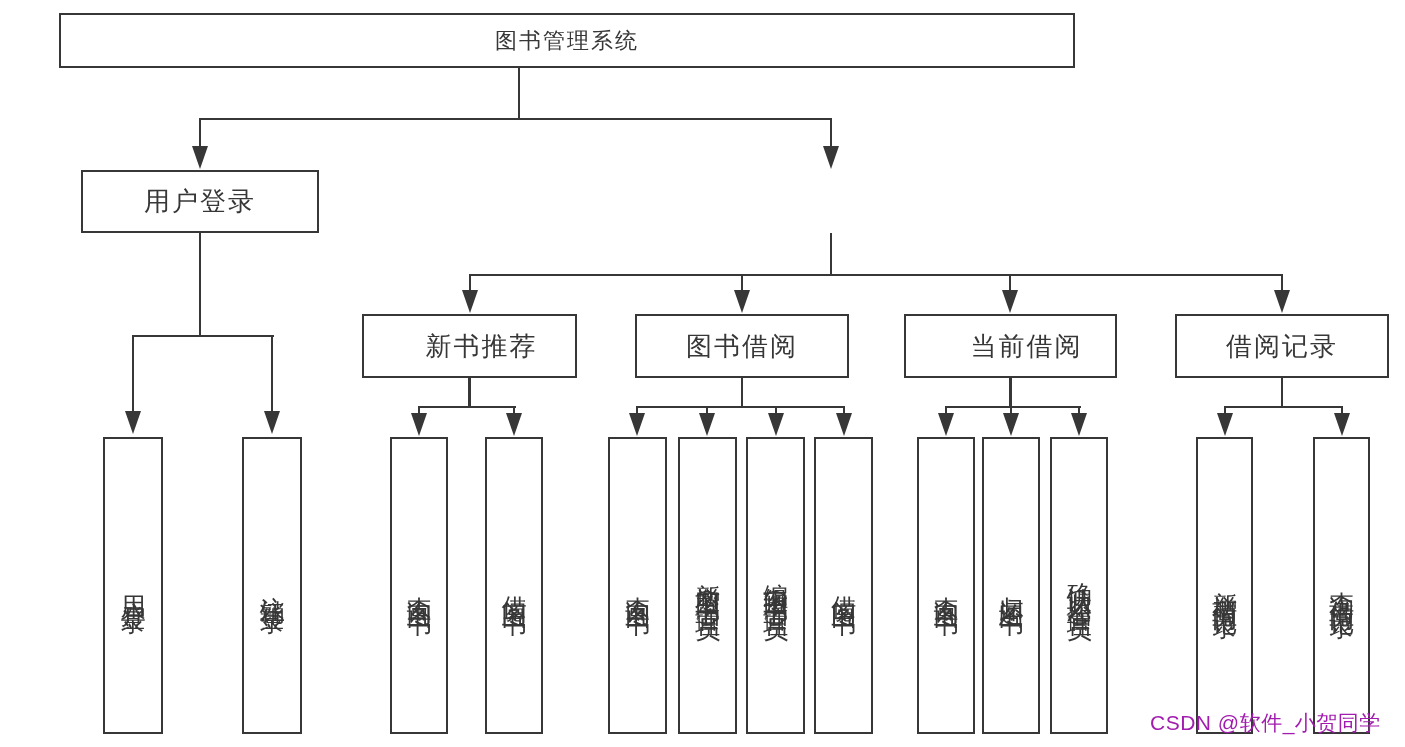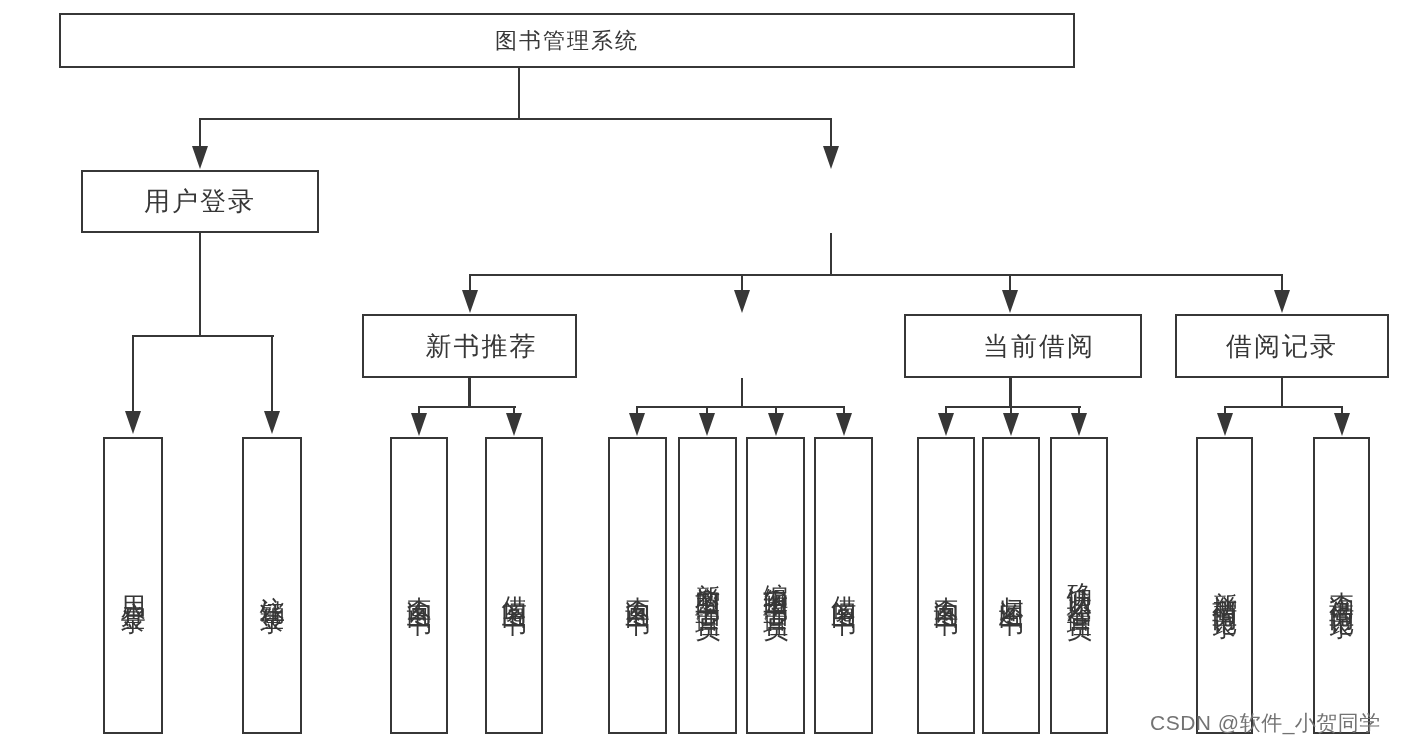--- a/index.html
+++ b/index.html
@@ -42,21 +42,21 @@
     position:absolute;width:0;height:0;
     border-left:8.5px solid transparent;
     border-right:8.5px solid transparent;
     border-top:23px solid #373737;
   }
   .watermark{
     position:absolute;
     left:1150px;top:709px;
     font-size:21px;
     letter-spacing:0.5px;
-    color:#737373;
+    color:#a21caf;
     z-index:10;
     white-space:nowrap;
   }
 </style>
 </head>
 <body>
 
 <div class="canvas">
 
   <div class="box root" style="left:11px;top:13px;width:1016px;height:55px;margin-left:48px;">
@@ -88,21 +88,24 @@
   <div class="ln" style="left:740.7px;top:275px;width:2.6px;height:16px;"></div>
   <div class="ah" style="left:733.5px;top:290px;"></div>
   <div class="ln" style="left:1008.7px;top:275px;width:2.6px;height:16px;"></div>
   <div class="ah" style="left:1001.5px;top:290px;"></div>
   <div class="ln" style="left:1280.7px;top:275px;width:2.6px;height:16px;"></div>
   <div class="ah" style="left:1273.5px;top:290px;"></div>
 
   <div class="box lvl" style="left:362px;top:314px;width:215px;height:64px;padding-left:24px;">
     <span>新书推荐</span>
   </div>
-  <div class="box lvl" style="left:904px;top:314px;width:238px;height:64px;padding-left:32px;">
+  <div class="box lvl" style="left:635px;top:314px;width:214px;height:64px;">
+    <span>图书借阅</span>
+  </div>
+  <div class="box lvl" style="left:904px;top:314px;width:213px;height:64px;padding-left:32px;">
     <span>当前借阅</span>
   </div>
   <div class="box lvl" style="left:1175px;top:314px;width:214px;height:64px;">
     <span>借阅记录</span>
   </div>
 
   <div class="ln" style="left:468.2px;top:378px;width:2.6px;height:30px;"></div>
   <div class="ln" style="left:417.7px;top:405.7px;width:98.6px;height:2.6px;"></div>
   <div class="ln" style="left:417.7px;top:407px;width:2.6px;height:8px;"></div>
   <div class="ah" style="left:410.5px;top:413px;"></div>

